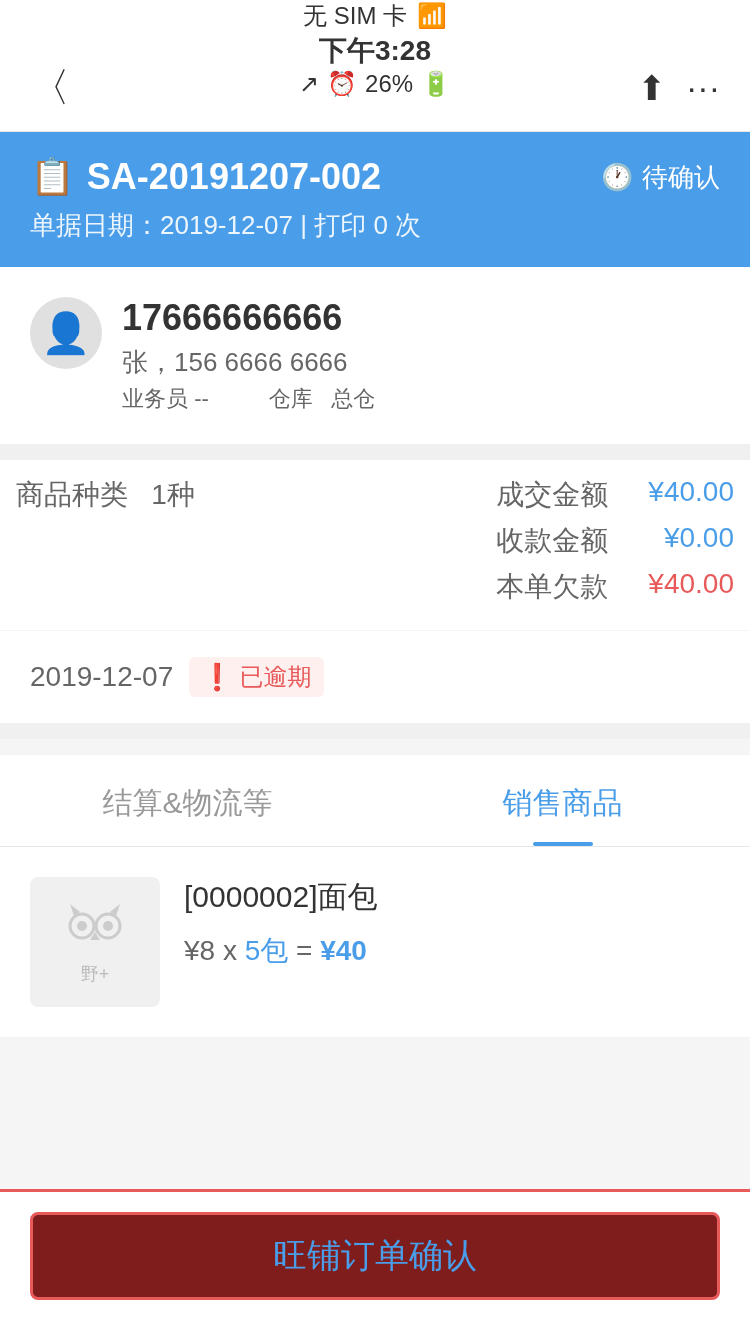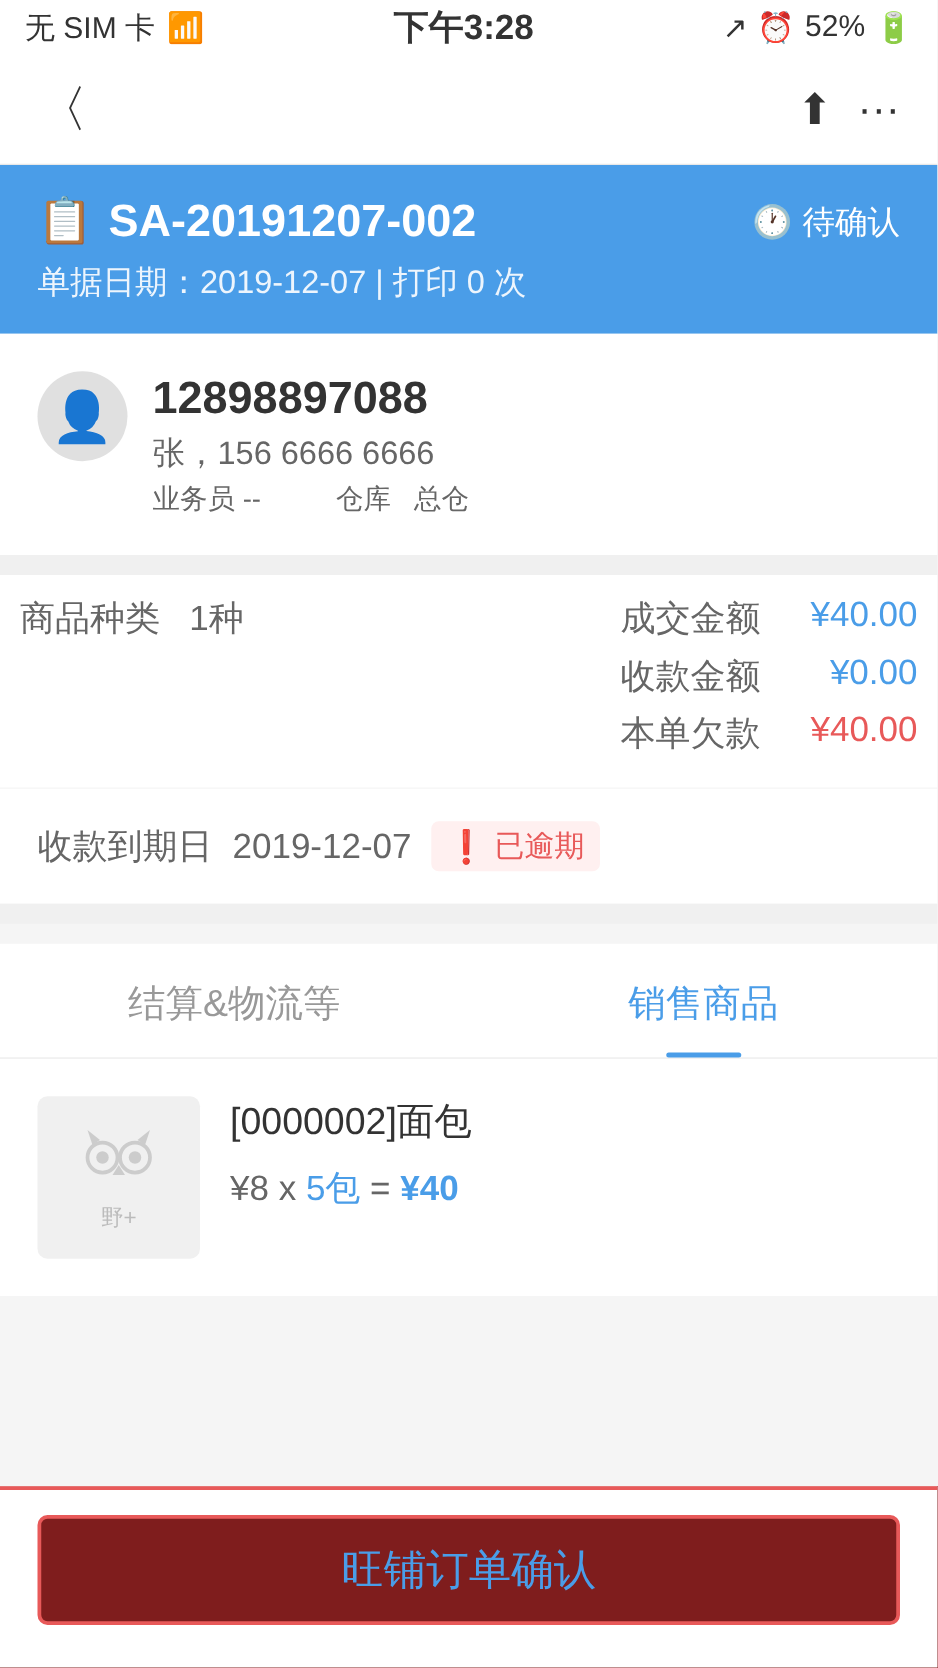--- a/index.html
+++ b/index.html
@@ -18,20 +18,21 @@
     .status-bar {
       width: 750px;
       height: 44px;
       background: #fff;
       display: flex;
       align-items: center;
       justify-content: space-between;
       padding: 0 20px;
       font-size: 24px;
       font-weight: 500;
+      flex-direction: column;
     }
     .status-left { display: flex; align-items: center; gap: 10px; }
     .status-center { font-size: 28px; font-weight: 600; }
     .status-right { display: flex; align-items: center; gap: 8px; font-size: 24px; }
 
     
     .nav-bar {
       width: 750px;
       height: 88px;
       background: #fff;
@@ -305,21 +306,21 @@
 
 <div class="status-bar">
   <div class="status-left">
     <span>无 SIM 卡</span>
     <span>📶</span>
   </div>
   <div class="status-center">下午3:28</div>
   <div class="status-right">
     <span>↗</span>
     <span>⏰</span>
-    <span>52%</span>
+    <span>26%</span>
     <span>🔋</span>
   </div>
 </div>
 
 <div class="nav-bar">
   <div class="nav-back">〈</div>
   <div class="nav-right">
     <span class="nav-icon">⬆</span>
     <span class="nav-icon">···</span>
   </div>
@@ -340,21 +341,21 @@
     <span>单据日期：</span><span>2019-12-07</span><span> | </span><span>打印 0 次</span>
   </div>
 </div>
 
 <div class="customer-section">
   <div class="customer-row">
     <div class="avatar">
       <span class="avatar-icon">👤</span>
     </div>
     <div class="customer-info">
-      <div class="customer-phone">12898897088</div>
+      <div class="customer-phone">17666666666</div>
       <div class="customer-name">张，156 6666 6666</div>
       <div class="customer-meta">
         <span>
           <span>业务员</span>
           <span>--</span>
         </span>
         <span>
           <span>仓库</span>
           &nbsp;
           <span>总仓</span>
@@ -384,21 +385,20 @@
       </div>
       <div class="amount-item">
         <span>本单欠款</span>
         <span class="amount-value-red">¥40.00</span>
       </div>
     </div>
   </div>
 </div>
 
 <div class="due-section">
-  <span>收款到期日</span>
   <span>2019-12-07</span>
   <span class="overdue-badge">
     <span class="overdue-icon">❗</span>
     <span>已逾期</span>
   </span>
 </div>
 
 <div class="divider"></div>
 
 <div class="tabs-section">

